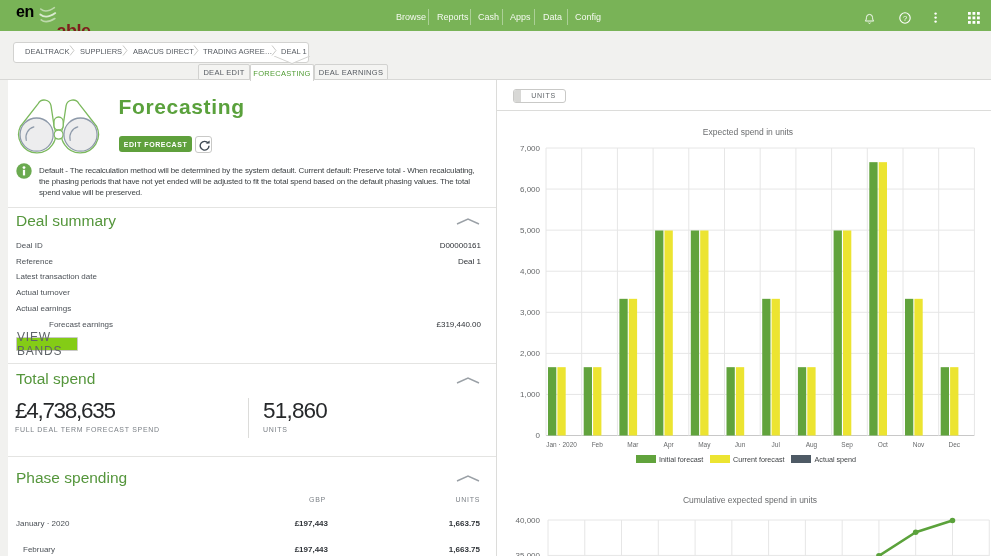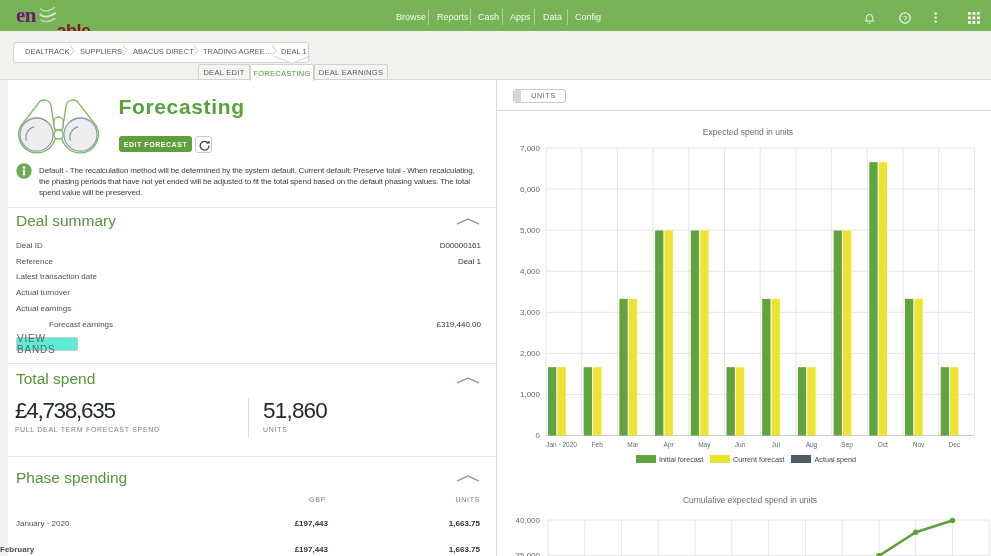--- a/index.html
+++ b/index.html
@@ -25,28 +25,28 @@
   
   #lpanel { position:absolute; left:8px; top:80px; width:489px; height:476px; background:#fff;
             border-right:1px solid #dcdcda; }
   #rpanel { position:absolute; left:497px; top:80px; width:494px; height:476px; background:#fff; }
   .hr { position:absolute; left:8px; width:488px; height:1px; background:#e4e4e2; }
   .sechead { position:absolute; font-size:15.5px; color:#55963c; }
   .rowlab { position:absolute; font-size:8px; color:#4b5056; }
   .rowval { position:absolute; font-size:8px; color:#2f3338; text-align:right; }
   .tiny { position:absolute; font-size:7px; letter-spacing:0.7px; color:#7c8187; }
   .chev { position:absolute; left:456px; width:24px; height:7px; }
-  .btn2 { position:absolute; border:1px solid #c9c9c7; border-radius:1px; background:#5eead4;
-          font-size:10px; letter-spacing:0.8px; color:#5f6468; display:flex; align-items:center; justify-content:center; }
+  .btn2 { position:absolute; border:1px solid #c9c9c7; border-radius:1px; background:#84cc16;
+          font-size:12px; letter-spacing:0.8px; color:#5f6468; display:flex; align-items:center; justify-content:center; }
 </style>
 </head>
 <body>
 <div id="hdr">
 
-  <span class="abs" style="left:16px;top:3.2px;font-size:21px;font-weight:bold;color:#701a75;letter-spacing:-0.5px;font-family:Liberation Serif, serif;">en</span>
+  <span class="abs" style="left:16px;top:3.2px;font-size:16px;font-weight:bold;color:#000000;letter-spacing:-0.5px;">en</span>
   <svg class="abs" style="left:37.5px;top:4px;" width="20" height="20" viewBox="0 0 22 20">
     <g fill="none" stroke-linecap="round">
       <path d="M3 4.5 q5.5 5 15 -1.5" stroke="#ffffff" stroke-opacity="0.5" stroke-width="1.8"></path>
       <path d="M2.5 10.5 q6.5 5.5 16.5 -1.5" stroke="#ffffff" stroke-opacity="0.72" stroke-width="2"></path>
       <path d="M3.5 16.5 q5.5 4.5 15 -1.5" stroke="#ffffff" stroke-opacity="0.5" stroke-width="1.8"></path>
     </g>
   </svg>
   <span class="abs" style="left:56.5px;top:3.2px;font-size:18px;font-weight:bold;color:#7f1d1d;letter-spacing:-0.5px;margin-top:18px;">able</span>
   <span class="nav" style="left:396px;">Browse</span>
   <div class="nsep" style="left:428px;"></div>
@@ -181,21 +181,21 @@
 
 <div class="sechead" style="left:16px;top:469px;text-align:right;">Phase spending</div>
 <svg class="chev" style="top:475px;" viewBox="0 0 24 7">
     <path d="M1 6 L12 1 L23 6" fill="none" stroke="#9aa0a6" stroke-width="1.4"></path>
   </svg>
 <div class="tiny" style="left:226px;top:496px;width:100px;text-align:right;">GBP</div>
 <div class="tiny" style="left:380px;top:496px;width:100px;text-align:right;">UNITS</div>
 <div class="rowlab" style="left:16px;top:518.5px;">January · 2020</div>
 <div class="rowval" style="left:228px;top:518.5px;width:100px;font-weight:bold;">£197,443</div>
 <div class="rowval" style="left:380px;top:518.5px;width:100px;font-weight:bold;">1,663.75</div>
-<div class="rowlab" style="left:0;top:544.5px;font-weight:bold;">February</div>
+<div class="rowlab" style="left:23px;top:544.5px;">February</div>
 <div class="rowval" style="left:228px;top:544.5px;width:100px;font-weight:bold;">£197,443</div>
 <div class="rowval" style="left:380px;top:544.5px;width:100px;font-weight:bold;">1,663.75</div>
 <div id="rpanel"></div>
 <div class="abs" style="left:513px;top:88.5px;width:53px;height:14px;border:1px solid #c9c9c7;border-radius:3px;background:#fff;">
   <div style="position:absolute;left:0;top:0;width:7px;height:12px;background:#d8d8d6;border-radius:2px 0 0 2px;"></div>
   <div style="position:absolute;left:7px;top:0;width:45px;height:12px;display:flex;align-items:center;justify-content:center;font-size:7px;letter-spacing:0.7px;color:#5f6468;">UNITS</div>
 </div>
 <div class="abs" style="left:497px;top:110px;width:494px;height:1px;background:#dcdcda;"></div>
 <svg class="abs" style="left:497px;top:110px;" width="494" height="360" viewBox="0 0 494 360">
 <text x="251" y="25" font-size="8.5" fill="#6b6d6f" text-anchor="middle">Expected spend in units</text>

